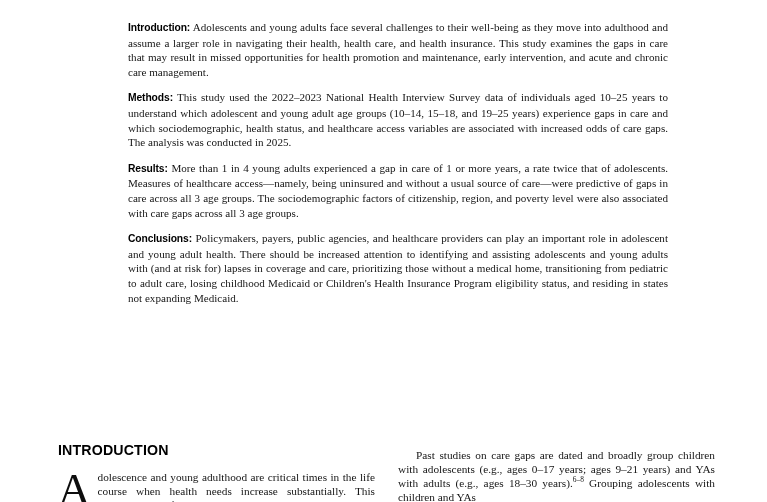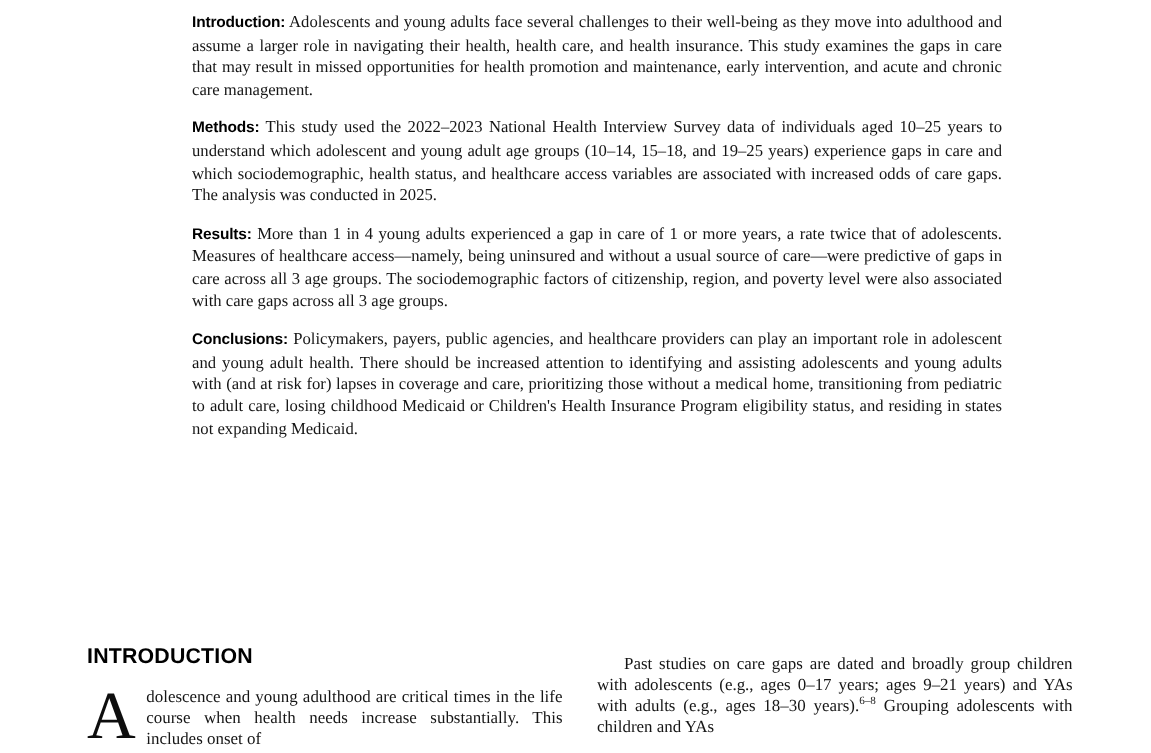--- a/index.html
+++ b/index.html
@@ -12,20 +12,21 @@
     height: 502px;
     overflow: hidden;
     font-family: "Liberation Serif", "DejaVu Serif", serif;
     color: #1a1a1a;
   }
   .page {
     position: relative;
     width: 767px;
     height: 482px;
     background: #ffffff;
+    margin-top: 12px;
   }
 
   
   .abstract {
     position: absolute;
     left: 128px;
     top: 8px;
     width: 540px;
   }
   .abs-para {

